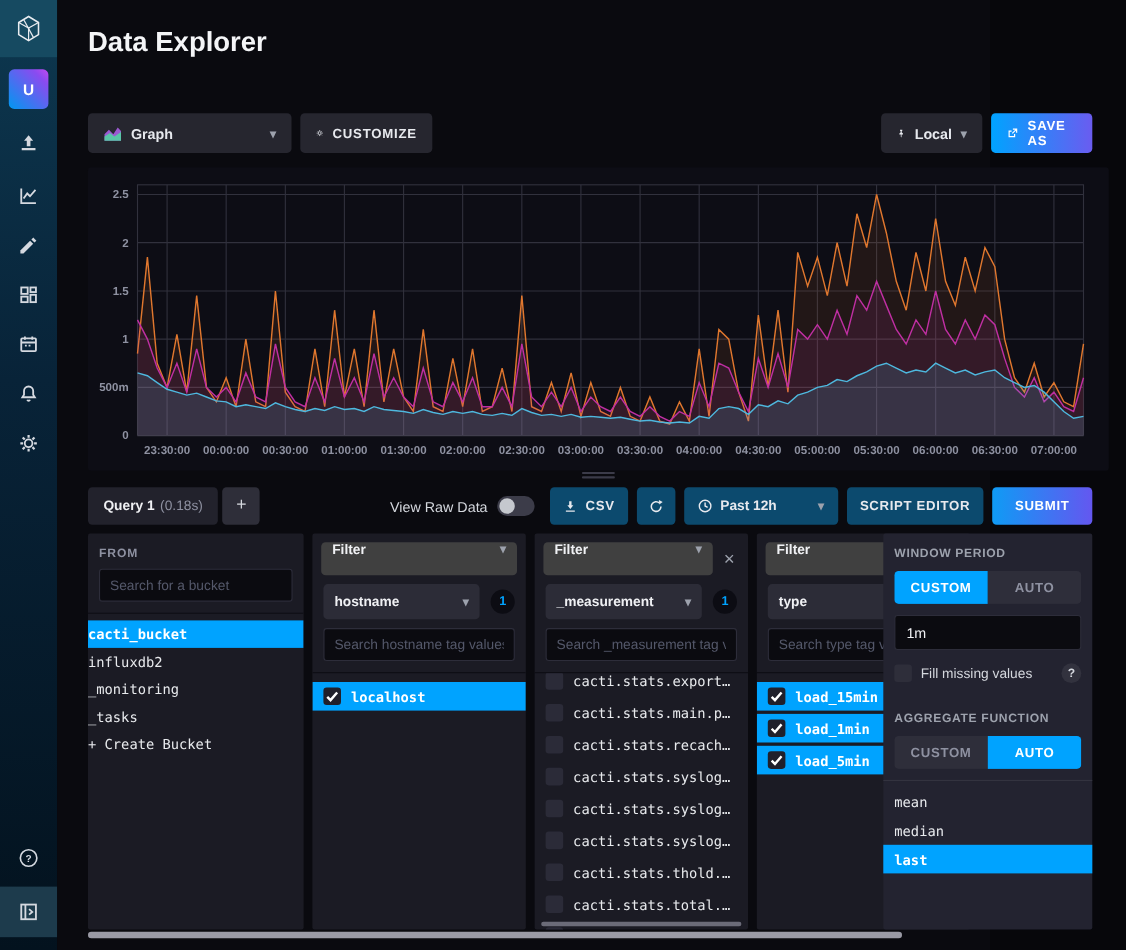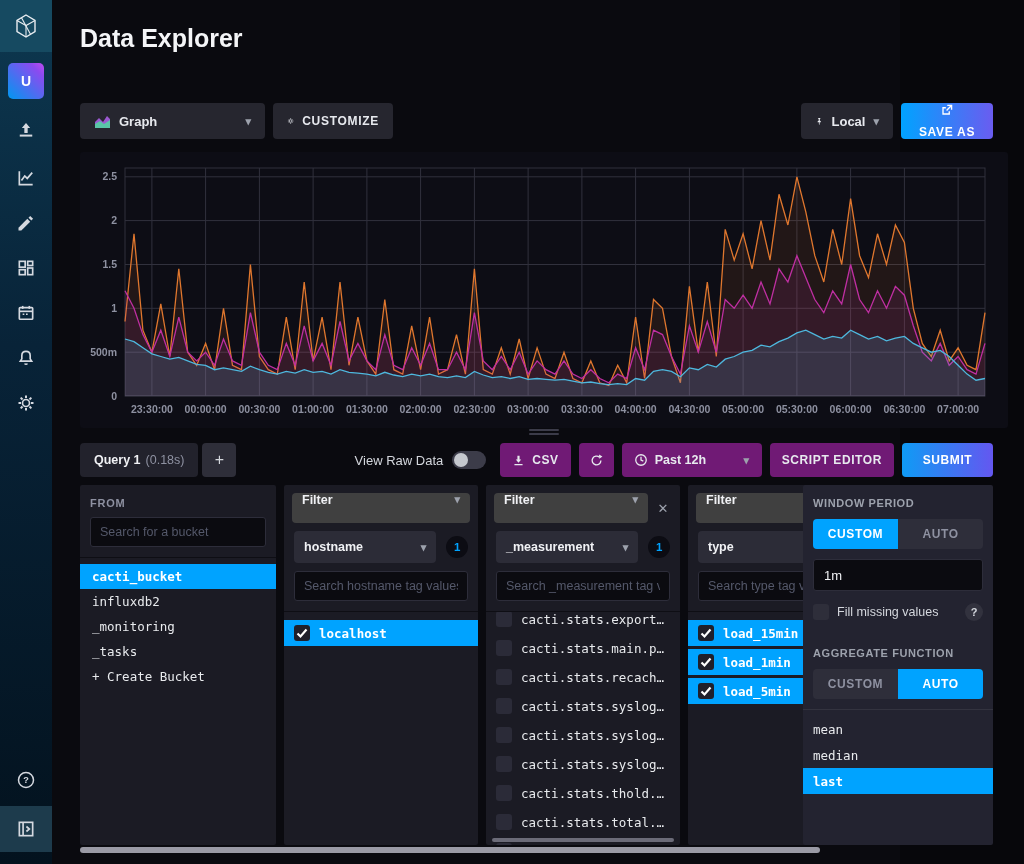--- a/index.html
+++ b/index.html
@@ -29,58 +29,58 @@
     display:flex; align-items:center; }
   .btn { height:36px; display:flex; align-items:center; gap:8px; padding:0 14px;
     background:#26262f; border-radius:4px; color:#e7e9ee; font-size:13px; cursor:pointer; }
   .btn .caps { font-size:12px; font-weight:bold; letter-spacing:.7px; }
   .caret { color:#9da2ad; font-size:11px; margin-left:auto; }
   .graph-dd { width:185px; font-weight:bold; }
   .customize-btn { margin-left:8px; width:120px; justify-content:center; }
   .spacer { flex:1; }
   .local-dd { width:92px; font-weight:bold; }
   .saveas-btn { margin-left:8px; width:92px; justify-content:flex-start;
-    background:linear-gradient(90deg,#00a3ff,#6a5cf0); font-weight:bold; font-size:12px; letter-spacing:.7px; color:#fff;flex-direction:column; }
+    background:linear-gradient(90deg,#00a3ff,#6a5cf0); font-weight:bold; font-size:12px; letter-spacing:.7px; color:#fff; }
 
   
   .chart-panel { position:absolute; left:28px; top:152px; width:928px; height:276px;
     background:#0d0d15; border-radius:3px; }
   #chart-svg { width:928px; height:276px; display:block; }
   #chart-svg text { font-family:"Liberation Sans",sans-serif; font-size:10.5px; fill:#8e91a1; font-weight:bold; }
   .resize-handle { position:absolute; left:477px; top:429px; width:30px; height:7px; cursor:row-resize; }
   .resize-handle div { height:2px; background:#3b3b49; margin-bottom:2px; border-radius:1px; }
 
   
   .query-row { position:absolute; left:28px; top:443px; width:913px; height:34px;
     display:flex; align-items:center; }
   .query-tab { height:34px; background:#22222c; border-radius:4px; padding:0 14px;
     display:flex; align-items:center; gap:5px; font-size:12.5px; font-weight:bold; color:#f0f1f4; cursor:pointer; }
   .query-time { color:#8e91a1; font-weight:normal; }
   .add-query { margin-left:4px; width:34px; height:34px; background:#2e2e39; border-radius:4px;
     color:#d4d7dd; font-size:16px; display:flex; align-items:center; justify-content:center; cursor:pointer; }
   .raw-label { font-size:13px; color:#d4d7dd; margin-right:9px; }
   .toggle { width:34px; height:18px; border-radius:9px; background:#3c3c49; position:relative; cursor:pointer; }
   .toggle .knob { position:absolute; left:2px; top:2px; width:14px; height:14px; border-radius:50%; background:#c5c8ce; }
-  .qbtn { height:34px; background:#701a75; border-radius:4px; display:flex; align-items:center;
+  .qbtn { height:34px; background:#0c4a6e; border-radius:4px; display:flex; align-items:center;
     gap:7px; padding:0 12px; color:#e7e9ee; font-size:12px; font-weight:bold; letter-spacing:.6px; cursor:pointer; margin-left:8px; }
   .submit-btn { background:linear-gradient(90deg,#0f9bf5,#6457f0); color:#fff; width:91px; justify-content:center; }
 
   
   .col { position:absolute; top:485px; height:360px; background:#1b1b24; border-radius:2px; overflow:hidden; }
   .col-from { left:28px; width:196px; }
   .col-f1 { left:232px; width:194px; }
   .col-f2 { left:434px; width:194px; }
   .col-f3 { left:636px; width:194px; z-index:1; }
   .col-label { font-size:11px; font-weight:bold; letter-spacing:.8px; color:#8e91a1; padding:12px 10px 8px; }
   .search-input { display:block; width:calc(100% - 20px); margin:0 10px 10px; height:30px;
     background:#0b0b10; border:1px solid #2d2d3a; border-radius:3px; color:#8b5cf6;
     font-size:12.5px; padding:0 9px; outline:none; }
   .search-input::placeholder { color:#54586a; }
   .list-divider { border-top:1px solid #0e0e14; }
-  .mono-row { height:25px; display:flex; align-items:center; padding:0 12px;
+  .mono-row { height:25px; display:flex; align-items:center; padding:0 0;
     font-family:"DejaVu Sans Mono",monospace; font-size:12.5px; color:#e8eaed; white-space:nowrap; cursor:pointer; }
   .mono-row.selected { background:#00a3ff; color:#fff; font-weight:bold; }
   .filter-head { display:flex; align-items:center; margin:8px; gap:6px; }
   .filter-dd { flex:1; height:30px; background:#404040; border-radius:4px; display:flex;
     align-items:flex-start; padding:0 10px; font-size:12.5px; font-weight:bold; color:#f0f1f4; cursor:pointer; }
   .close-x { width:18px; color:#9da2ad; font-size:13px; text-align:center; cursor:pointer; }
   .key-row { display:flex; align-items:center; margin:2px 10px 8px; gap:10px; }
   .key-dd { width:143px; height:32px; background:#2c2c37; border-radius:4px; display:flex;
     align-items:center; padding:0 10px; font-size:12.5px; font-weight:bold; color:#f0f1f4; cursor:pointer; }
   .badge { width:22px; height:22px; border-radius:50%; background:#0c0c13; color:#00a3ff;

